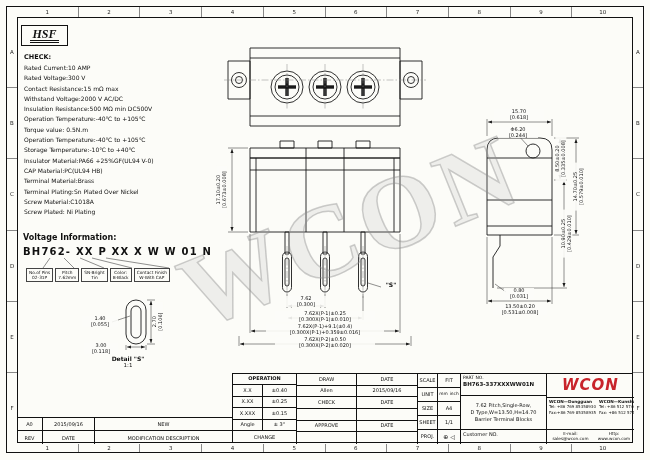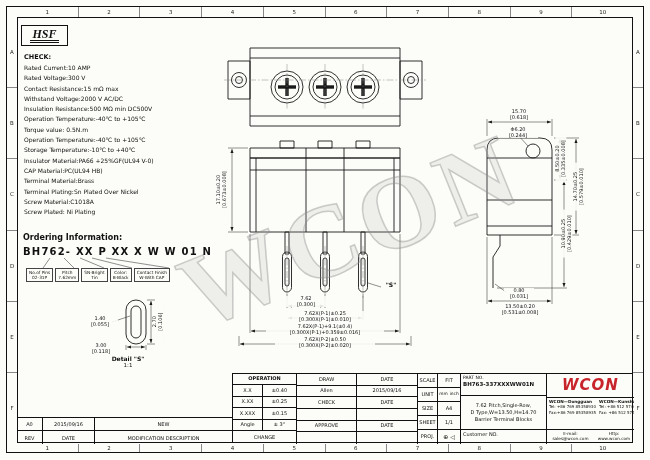--- a/index.html
+++ b/index.html
@@ -253,21 +253,21 @@
     <div></div>
     <div>Insulator Material:PA66 +25%GF(UL94 V-0)</div>
     <div>CAP Material:PC(UL94 HB)</div>
     <div>Terminal Material:Brass</div>
     <div>Terminal Plating:Sn Plated Over Nickel</div>
     <div>Screw Material:C1018A</div>
     <div>Screw Plated: Ni Plating</div>
   </div>
 
   <div class="ordering">
-    <div class="ord-title">Ordering Information:</div>
+    <div class="ord-title">Voltage Information:</div>
     <div class="ord-code">BH762- XX P XX X W W 01 N</div>
   </div>
   <div class="legend">
     <div class="lg">
         <div>No.of Pins</div>
         <div>02-31P</div>
       </div>
     <div class="lg">
         <div>Pitch</div>
         <div>7.62mm</div>

